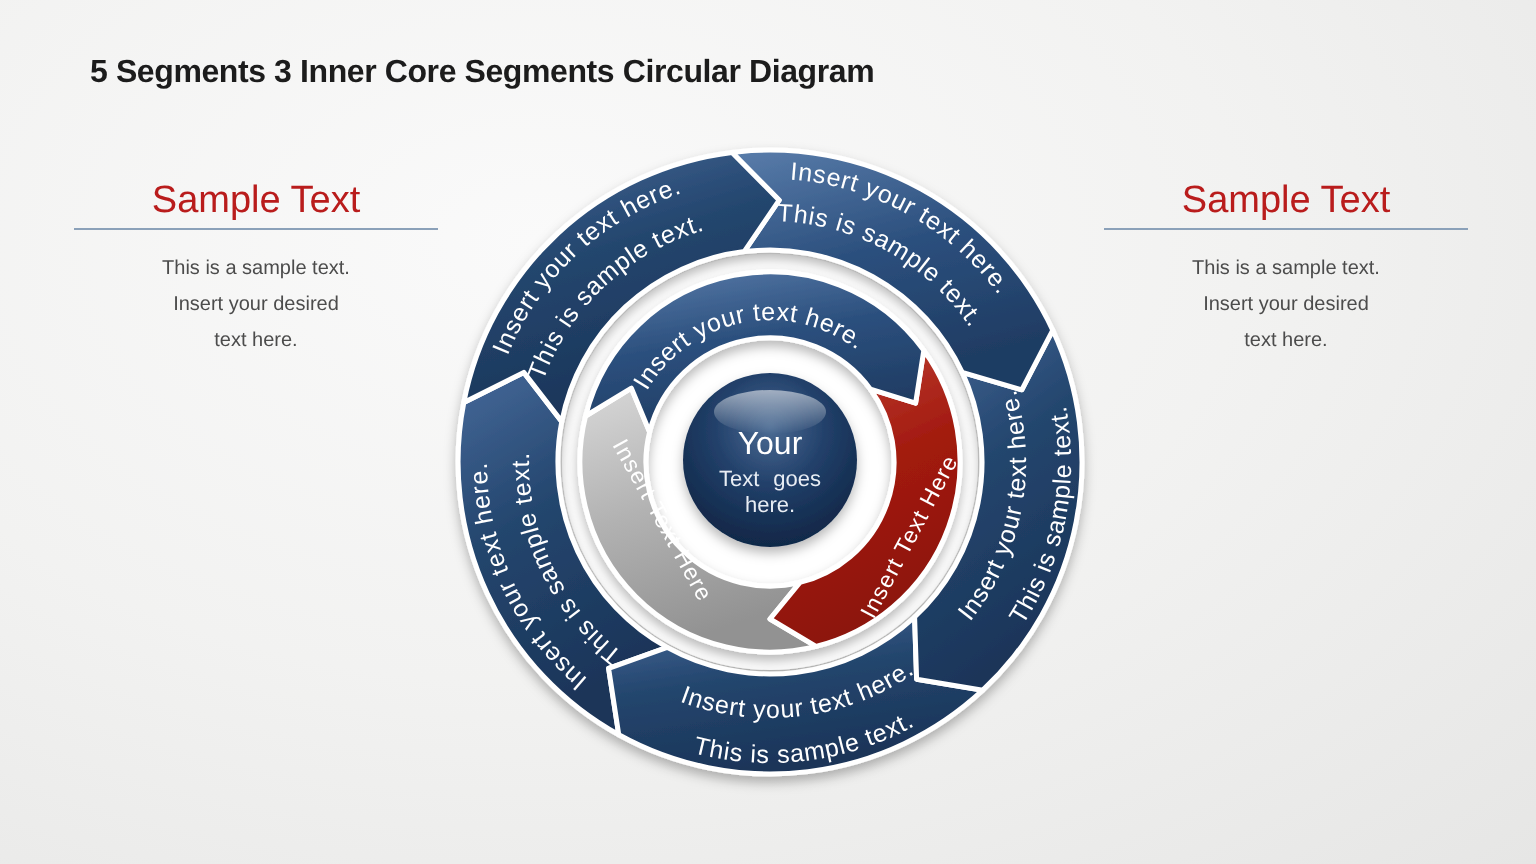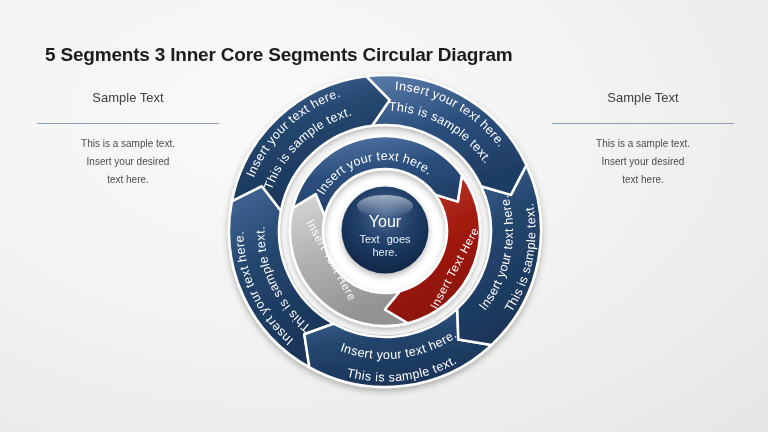--- a/index.html
+++ b/index.html
@@ -2,27 +2,27 @@
 <html><head>
 <meta charset="utf-8">
 <style>
   html,body{margin:0;padding:0;}
   body{
     width:768px;height:432px;overflow:hidden;position:relative;
     font-family:"Liberation Sans",sans-serif;
     background:radial-gradient(ellipse at 35% 28%, #fafafa 0%, #f2f2f1 50%, #e6e6e5 100%);
   }
   .slide-title{
-    position:absolute;left:45px;top:44px;width:680px;
-    font-size:19px;font-weight:bold;color:#1c1c1c;letter-spacing:-0.2px;
+    position:absolute;left:45px;top:28px;width:680px;
+    font-size:16px;font-weight:bold;color:#1c1c1c;letter-spacing:-0.2px;
   }
   .side-panel{position:absolute;top:90px;width:190px;text-align:center;}
   .side-panel.left{left:33px;}
   .side-panel.right{right:30px;}
-  .panel-heading{font-size:13px;color:#404040;margin:0 0 18px 0;font-weight:normal;}
+  .panel-heading{font-size:19px;color:#b91c1c;margin:0 0 2px 0;font-weight:normal;}
   .panel-rule{border:none;border-top:1px solid #8ba1b9;margin:0 4px 11px 4px;height:0;}
   .panel-body{font-size:10px;color:#4c4c4c;line-height:18px;}
   svg{position:absolute;left:0;top:0;}
   .seg{stroke:#ffffff;stroke-width:2.5;stroke-linejoin:round;}
   .arc-text{fill:#ffffff;font-size:12.5px;letter-spacing:.4px;text-anchor:middle;}
   .arc-text-inner{fill:#ffffff;font-size:12.5px;letter-spacing:.3px;text-anchor:middle;}
   .rot-label{fill:#ffffff;font-size:11.5px;letter-spacing:.6px;text-anchor:middle;}
   .core-line1{fill:#ffffff;font-size:16px;text-anchor:middle;}
   .core-line2{fill:#e8edf4;font-size:11px;text-anchor:middle;word-spacing:4px;}
 </style>

